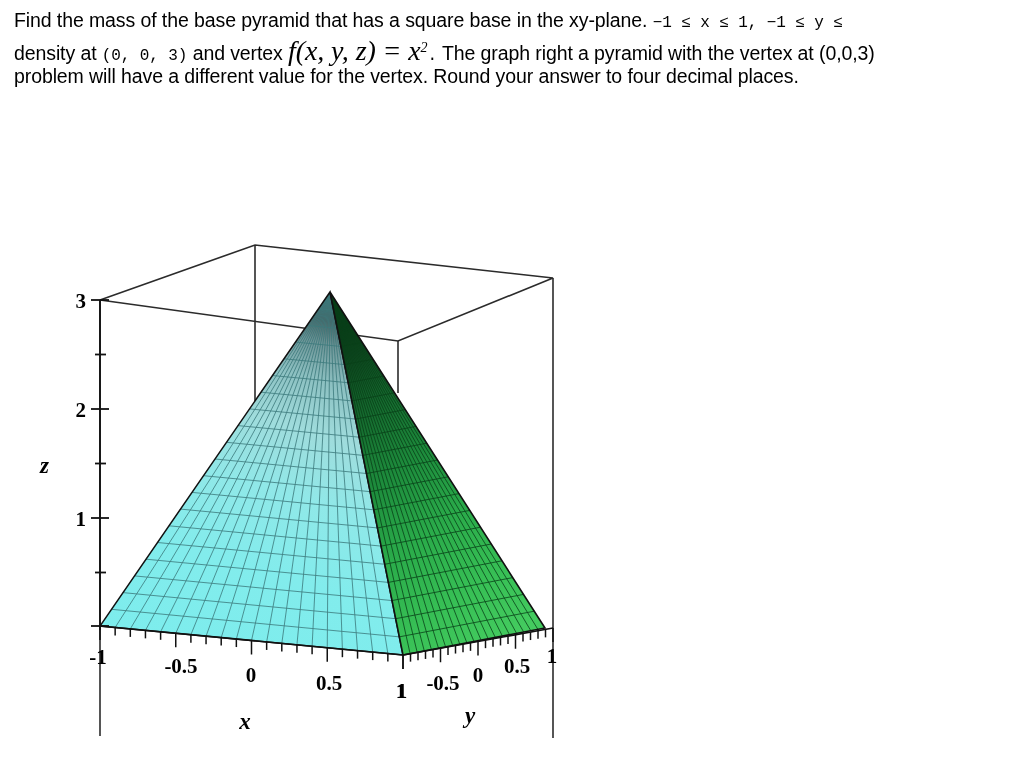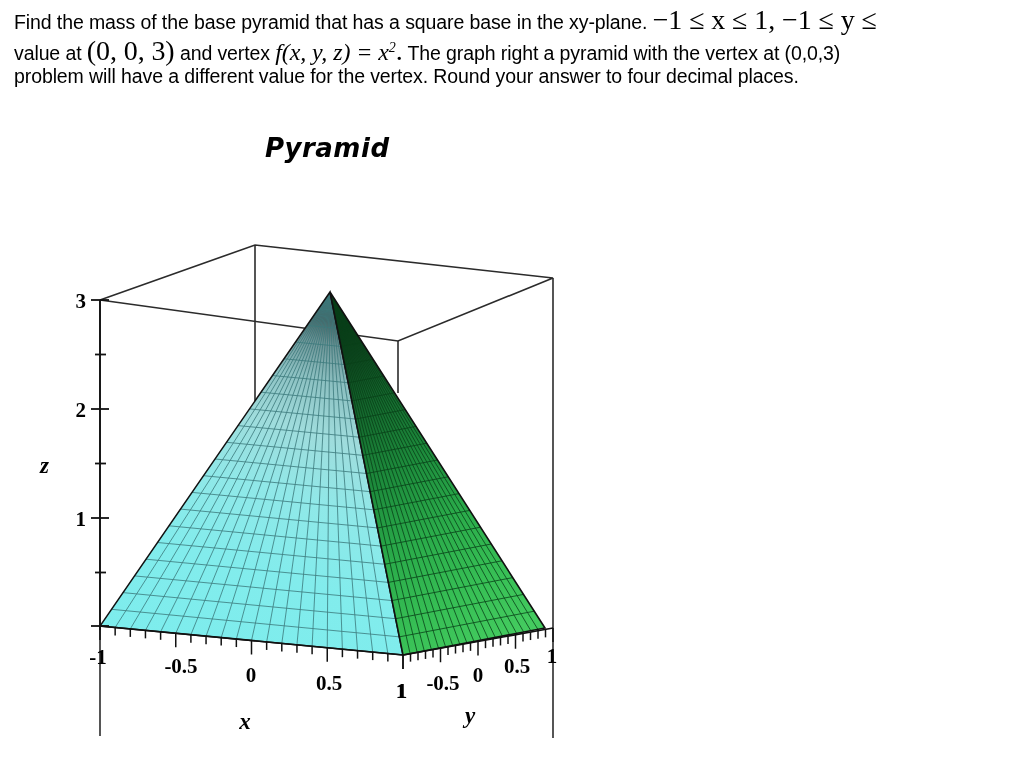--- a/index.html
+++ b/index.html
@@ -30,26 +30,26 @@
   }
   #problem-statement .line {
     display: block;
     height: 28px;
     white-space: nowrap;
     overflow: visible;
   }
   .mathit {
     font-family: "Liberation Serif", serif;
     font-style: italic;
-    font-size: 24px;
+    font-size: 28px;
   }
   .mathrm {
-    font-family: Liberation Serif, serif;
+    font-family: Liberation Mono, monospace;
     font-style: normal;
-    font-size: 28px;
+    font-size: 16px;
   }
   .sup {
     font-family: "Liberation Serif", serif;
     font-style: italic;
     font-size: 14px;
     vertical-align: super;
   }
 
   
   #plot-area {
@@ -90,32 +90,31 @@
 </style>
 </head>
 <body>
 
 <div id="problem-statement">
   <span class="line">
     <span>Find the mass of the base pyramid that has a square base in the xy-plane.</span>
     <span class="mathrm">−1 ≤ x ≤ 1, −1 ≤ y ≤</span>
   </span>
   <span class="line">
-    <span>value at</span>
+    <span>density at</span>
     <span class="mathrm">(0, 0, 3)</span>
     <span>and vertex</span>
     <span class="mathit">f(x, y, z) = x</span><span class="sup">2</span><span class="mathrm">.</span>
     <span>The graph right a pyramid with the vertex at (0,0,3)</span>
   </span>
   <span class="line">problem will have a different value for the vertex.  Round your answer to four decimal places.</span>
 </div>
 
 <div id="plot-area">
 
-  <div id="plot-title">Pyramid</div>
 
   <svg id="plot-svg" width="640" height="647" viewBox="0 0 640 647">
 
     <defs>
 
       <linearGradient id="gradLeft" x1="0.42" y1="0" x2="0.18" y2="1">
         <stop offset="0%" stop-color="#4a5f60"></stop>
         <stop offset="6%" stop-color="#6e9496"></stop>
         <stop offset="16%" stop-color="#8cc0c1"></stop>
         <stop offset="30%" stop-color="#9fdcdc"></stop>

